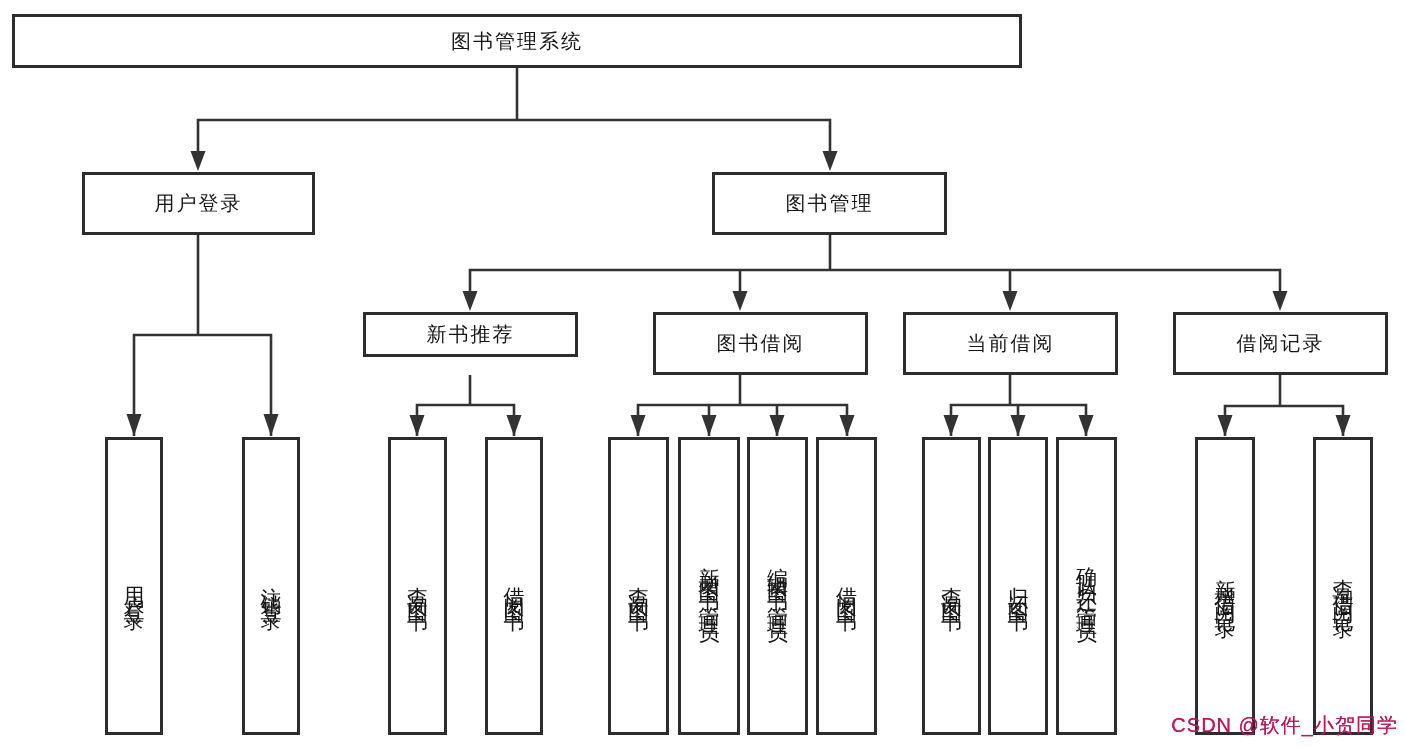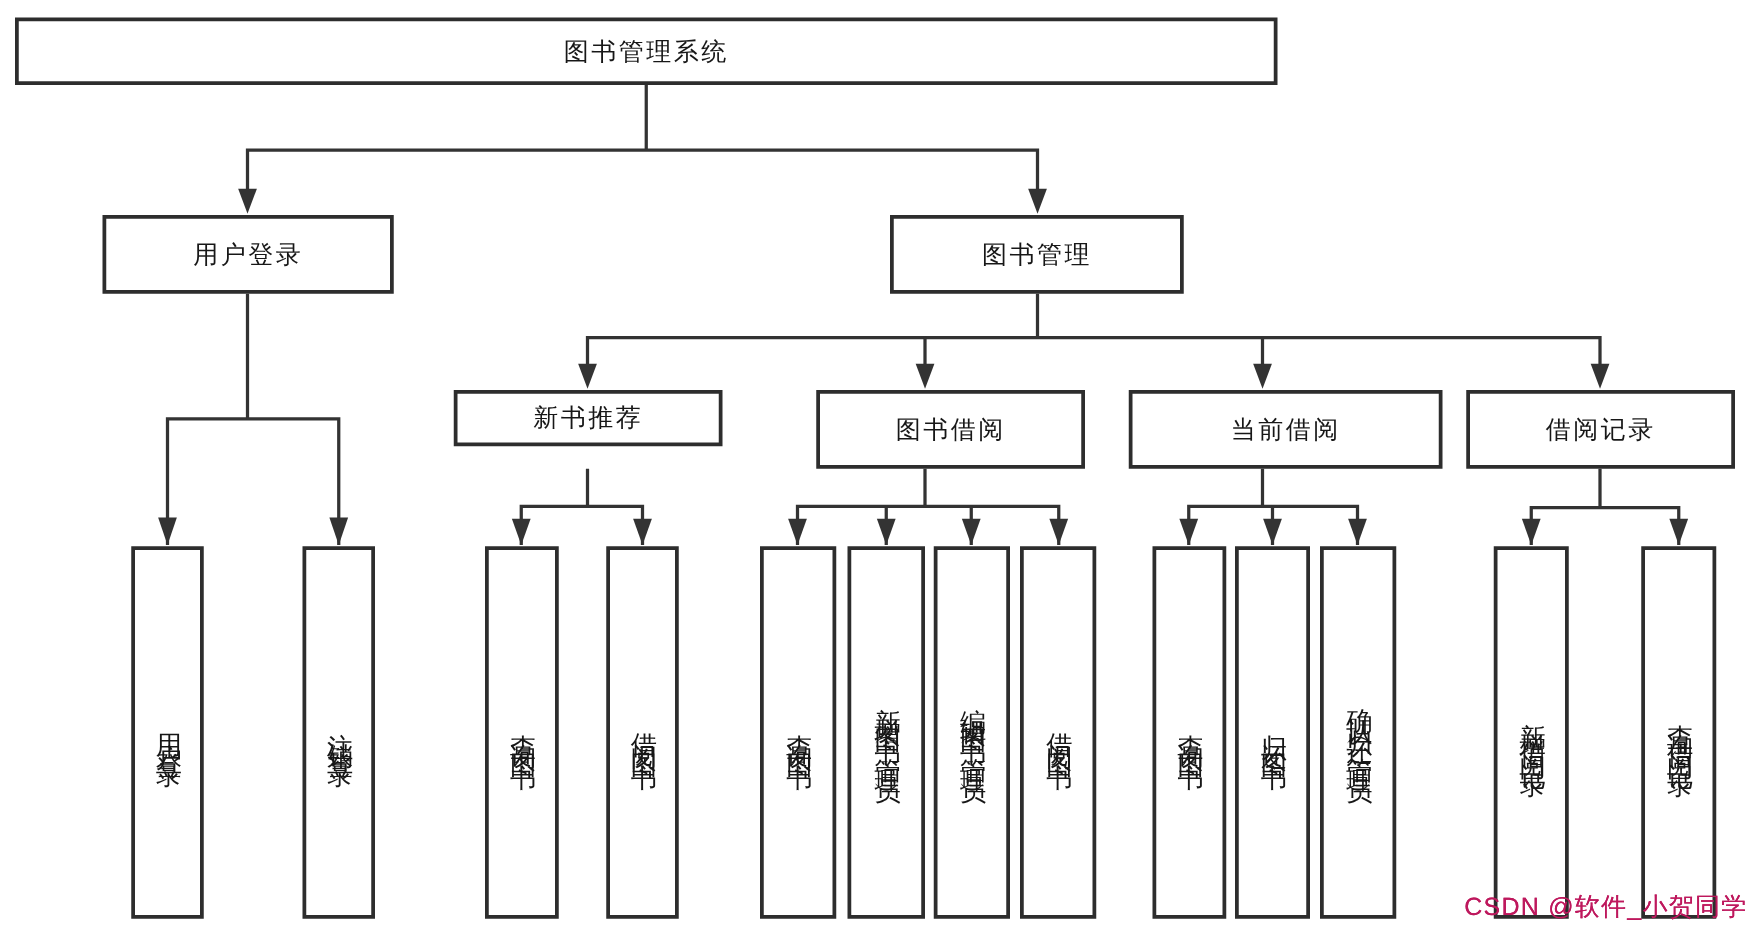--- a/index.html
+++ b/index.html
@@ -114,21 +114,21 @@
   <div class="hbox" style="left:712px;top:172px;width:235px;height:63px;">
     <span>图书管理</span>
   </div>
 
   <div class="hbox" style="left:363px;top:312px;width:215px;height:45px;">
     <span>新书推荐</span>
   </div>
   <div class="hbox" style="left:633px;top:312px;width:215px;height:63px;margin-left:20px;">
     <span>图书借阅</span>
   </div>
-  <div class="hbox" style="left:903px;top:312px;width:251px;height:63px;">
+  <div class="hbox" style="left:903px;top:312px;width:215px;height:63px;">
     <span>当前借阅</span>
   </div>
   <div class="hbox" style="left:1173px;top:312px;width:215px;height:63px;">
     <span>借阅记录</span>
   </div>
 
   <div class="vbox" style="left:105px;top:437px;width:58px;height:298px;">
     <span class="vlabel">用户登录</span>
   </div>
   <div class="vbox" style="left:242px;top:437px;width:58px;height:298px;">

